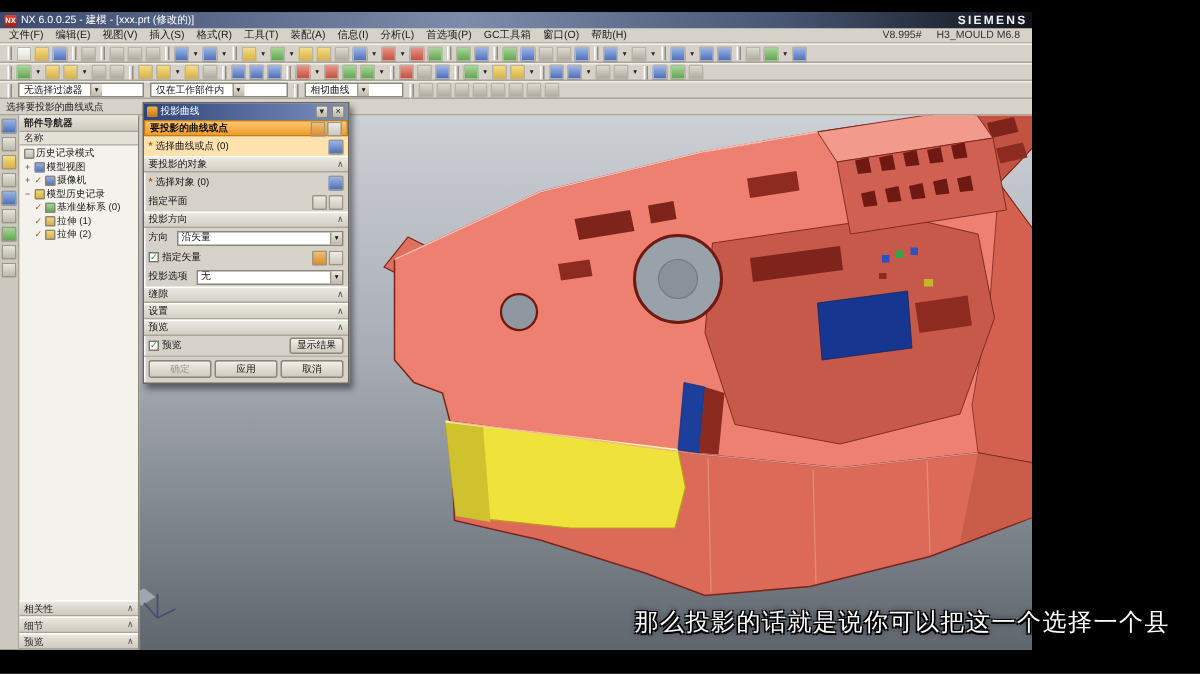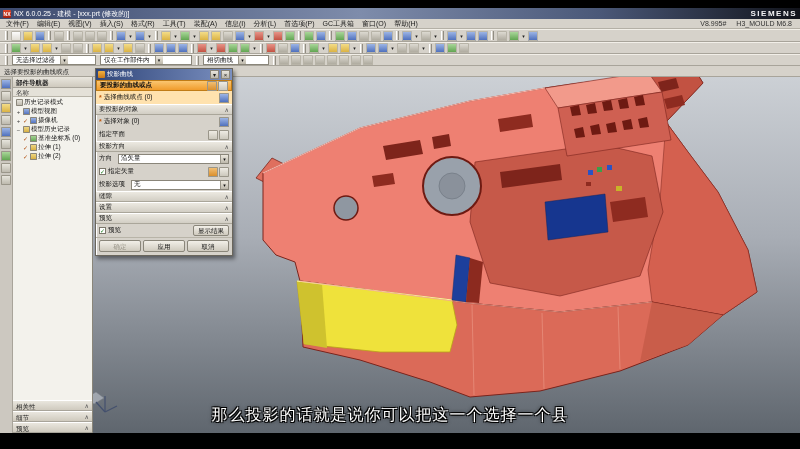--- a/index.html
+++ b/index.html
@@ -1,19 +1,19 @@
 <!DOCTYPE html>
 <html><head>
 <meta charset="utf-8">
 <style>
 *{margin:0;padding:0;box-sizing:border-box}
 html,body{width:800px;height:449px;background:#000;overflow:hidden;position:relative;
   font-family:"Liberation Sans","DejaVu Sans",sans-serif;}
 
-.app{position:absolute;left:0;top:8px;width:800px;height:425px;background:#d6d2ca}
+.app{position:absolute;left:0;top:8px;width:688px;height:425px;background:#d6d2ca}
 
 .titlebar{height:11px;background:linear-gradient(90deg,#3c4a6e,#7e8cab 45%,#4a5878 75%,#11131a);
   display:flex;align-items:center;padding:0 3px;color:#fff;font-size:7px;line-height:11px;white-space:nowrap}
 .nxlogo{width:8px;height:8px;background:linear-gradient(#e0452a,#a11f10);border-radius:1px;margin-right:3px;
   color:#fff;font-size:5px;line-height:8px;text-align:center;font-weight:bold}
 .nxlogo::before{content:"NX"}
 .brand{margin-left:auto;font-weight:bold;letter-spacing:1.5px;font-size:8px;color:#f2f2f4}
 
 .menubar{height:10px;background:#d6d2ca;border-bottom:1px solid #b4b0a6;display:flex;align-items:center;
   font-size:7px;color:#1a1a1a;padding:0 2px;white-space:nowrap}
@@ -112,21 +112,21 @@
 .dcombo .arr{margin-left:auto;width:8px;height:8px;background:linear-gradient(#ece8de,#beb9ac);
   border-left:1px solid #9a968a;font-size:5px;line-height:8px;text-align:center}
 .dcombo .arr::before{content:"▾"}
 .dbtnrow{display:flex;gap:2px;padding:2px 3px 3px;border-top:1px solid #b8b4a8}
 .pbtn{flex:1;height:12px;background:linear-gradient(#f2efe8,#cfcabe);border:1px solid #8a867a;
   border-radius:2px;text-align:center;line-height:11px;color:#111}
 .pbtn.dim{color:#9a968a}
 .sbtn{height:11px;background:linear-gradient(#f2efe8,#cfcabe);border:1px solid #8a867a;border-radius:2px;
   padding:0 4px;line-height:10px;margin-left:auto}
 
-.subtitle{position:absolute;left:0;top:405px;width:780px;text-align:center;z-index:30;
+.subtitle{position:absolute;left:0;top:405px;width:780px;text-align:right;z-index:30;
   font-size:16px;color:#fff;letter-spacing:1px;
   text-shadow:-1px -1px 0 #000,1px -1px 0 #000,-1px 1px 0 #000,1px 1px 0 #000,0 0 4px #000}
 </style>
 </head>
 <body>
 
 <div class="app">
 
   <div class="titlebar">
     <span class="nxlogo"></span>

